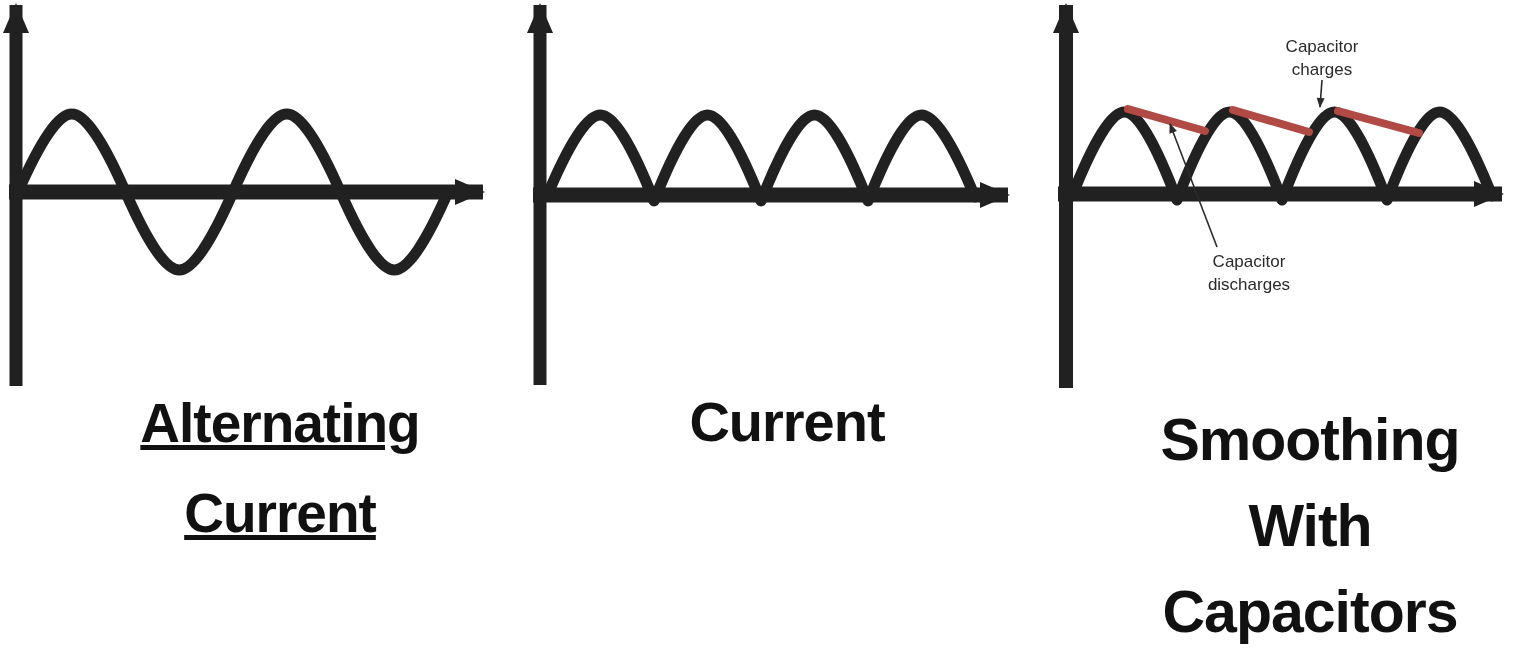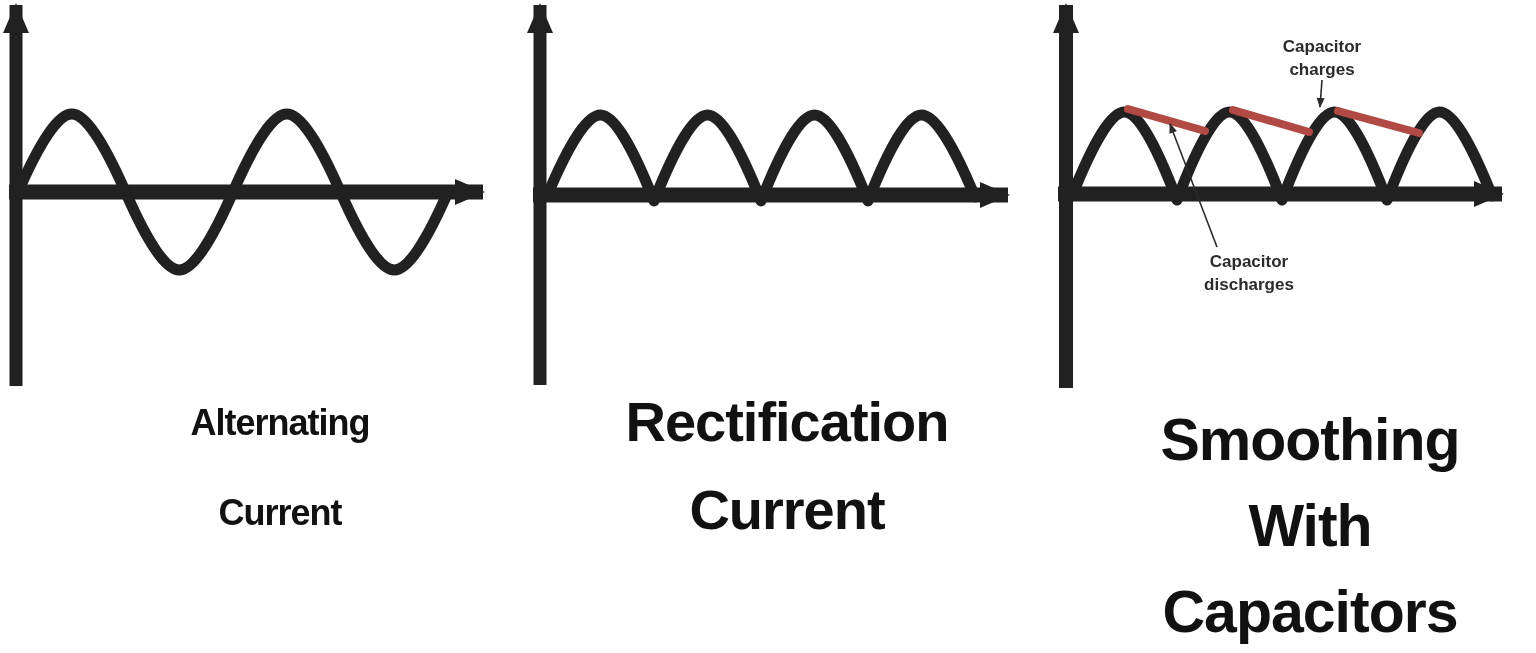--- a/index.html
+++ b/index.html
@@ -23,29 +23,29 @@
     left: 0;
     top: 0;
   }
   .caption {
     position: absolute;
     text-align: center;
     font-weight: 700;
     color: #111111;
     letter-spacing: -1px;
   }
-  .caption.c1 { left: 30px;   top: 378px; width: 500px; font-size: 36px; line-height: 90px; }
+  .caption.c1 { left: 30px;   top: 378px; width: 500px; font-size: 55px; line-height: 90px; text-decoration: underline; }
   .caption.c2 { left: 537px;  top: 378px; width: 500px; font-size: 56px; line-height: 88px; }
   .caption.c3 { left: 1060px; top: 397px; width: 500px; font-size: 59px; line-height: 86px; }
   .annotation {
     position: absolute;
     text-align: center;
     font-size: 17px;
     line-height: 23px;
-    font-weight: 700;
+    font-weight: 400;
     color: #2b2b2b;
     letter-spacing: 0px;
   }
   .annotation.a-charges    { left: 1242px; top: 35px;  width: 160px; }
   .annotation.a-discharges { left: 1169px; top: 250px; width: 160px; }
 </style>
 </head>
 <body>
 
 <div class="stage">
@@ -119,21 +119,20 @@
   <div class="annotation a-discharges">
     <div>Capacitor</div>
     <div>discharges</div>
   </div>
 
   <div class="caption c1">
     <div>Alternating</div>
     <div>Current</div>
   </div>
   <div class="caption c2">
-    <div>Rectification</div>
     <div>Current</div>
   </div>
   <div class="caption c3">
     <div>Smoothing</div>
     <div>With</div>
     <div>Capacitors</div>
   </div>
 
 </div>
 

